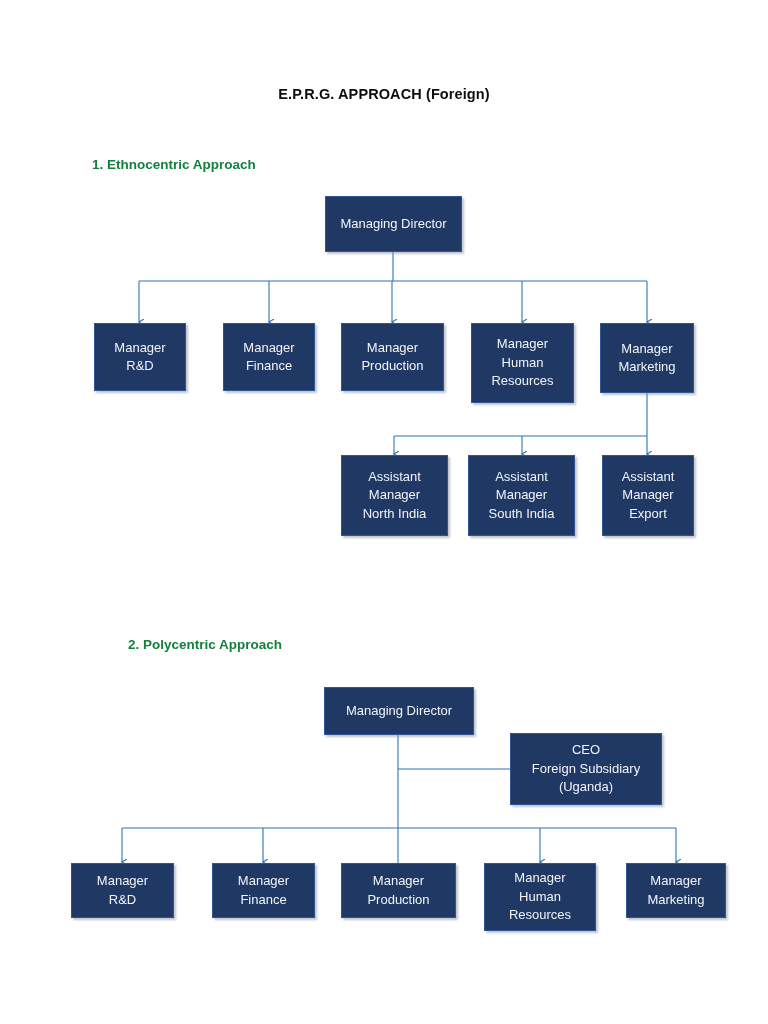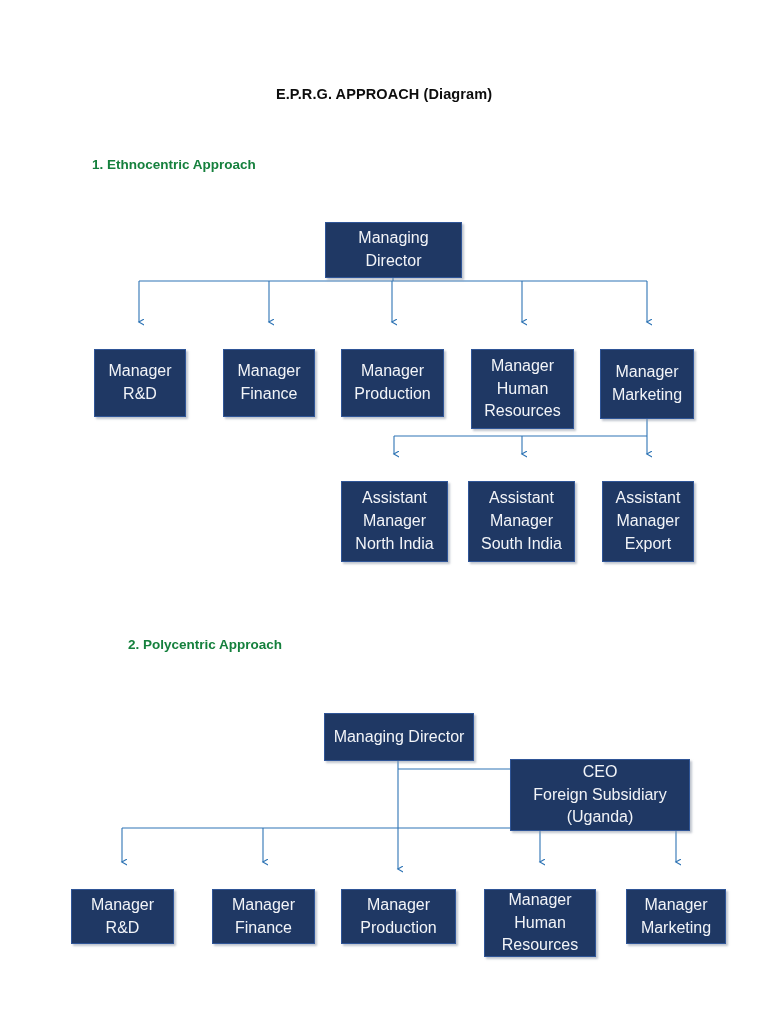--- a/index.html
+++ b/index.html
@@ -51,38 +51,37 @@
   .node {
     position: absolute;
     box-sizing: border-box;
     background: #1f3864;
     border: 1.5px solid #2f5597;
     color: #f2f4f8;
     display: flex;
     align-items: center;
     justify-content: center;
     text-align: center;
-    font-size: 16px;
+    font-size: 13px;
     line-height: 1.42;
     font-family: "Liberation Sans", sans-serif;
     box-shadow: 1.5px 1.5px 2px rgba(140,150,165,0.55);
-    margin-top: 26px;
   }
   .node .node-text {
     display: block;
     padding: 0 4px;
     white-space: pre-line;
   }
 </style>
 </head>
 <body>
 
 <div class="page">
 
-  <div class="doc-title">E.P.R.G. APPROACH (Diagram)</div>
+  <div class="doc-title">E.P.R.G. APPROACH (Foreign)</div>
 
   <div class="section-heading" id="heading-1">1. Ethnocentric Approach</div>
   <div class="section-heading" id="heading-2">2. Polycentric Approach</div>
 
   <svg class="diagram-layer" width="768" height="1024" viewBox="0 0 768 1024">
     <defs>
       <marker id="arrowhead" markerWidth="7" markerHeight="7" refX="3.2" refY="5.4" orient="auto" markerUnits="userSpaceOnUse">
         <path d="M0.2,0.3 L3.2,5.6 L6.2,0.3" fill="none" stroke="#2e74b5" stroke-width="1.1"></path>
       </marker>
     </defs>
@@ -156,21 +155,21 @@
   <div class="node" style="left:602px; top:455px; width:92px; height:81px;">
     <span class="node-text">Assistant
 Manager
 Export</span>
   </div>
 
   <div class="node" style="left:324px; top:687px; width:150px; height:48px;">
     <span class="node-text">Managing Director</span>
   </div>
 
-  <div class="node" style="left:510px; top:733px; width:180px; height:72px;">
+  <div class="node" style="left:510px; top:733px; width:152px; height:72px;">
     <span class="node-text">CEO
 Foreign Subsidiary
 (Uganda)</span>
   </div>
 
   <div class="node" style="left:71px; top:863px; width:103px; height:55px;">
     <span class="node-text">Manager
 R&amp;D</span>
   </div>
   <div class="node" style="left:212px; top:863px; width:103px; height:55px;">

